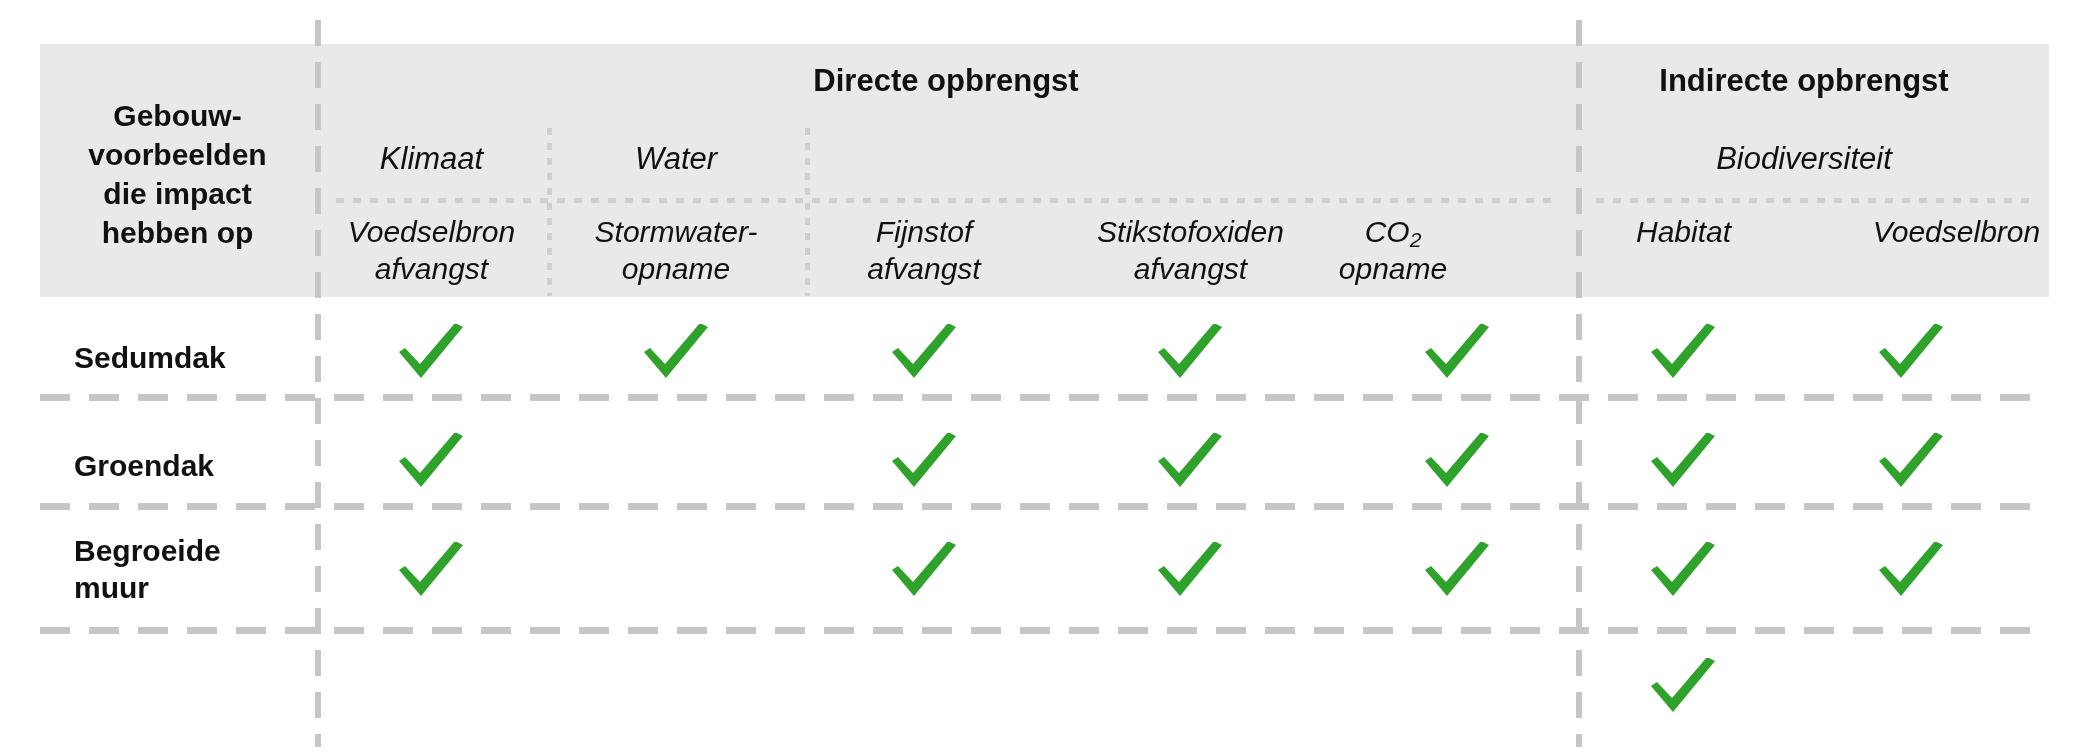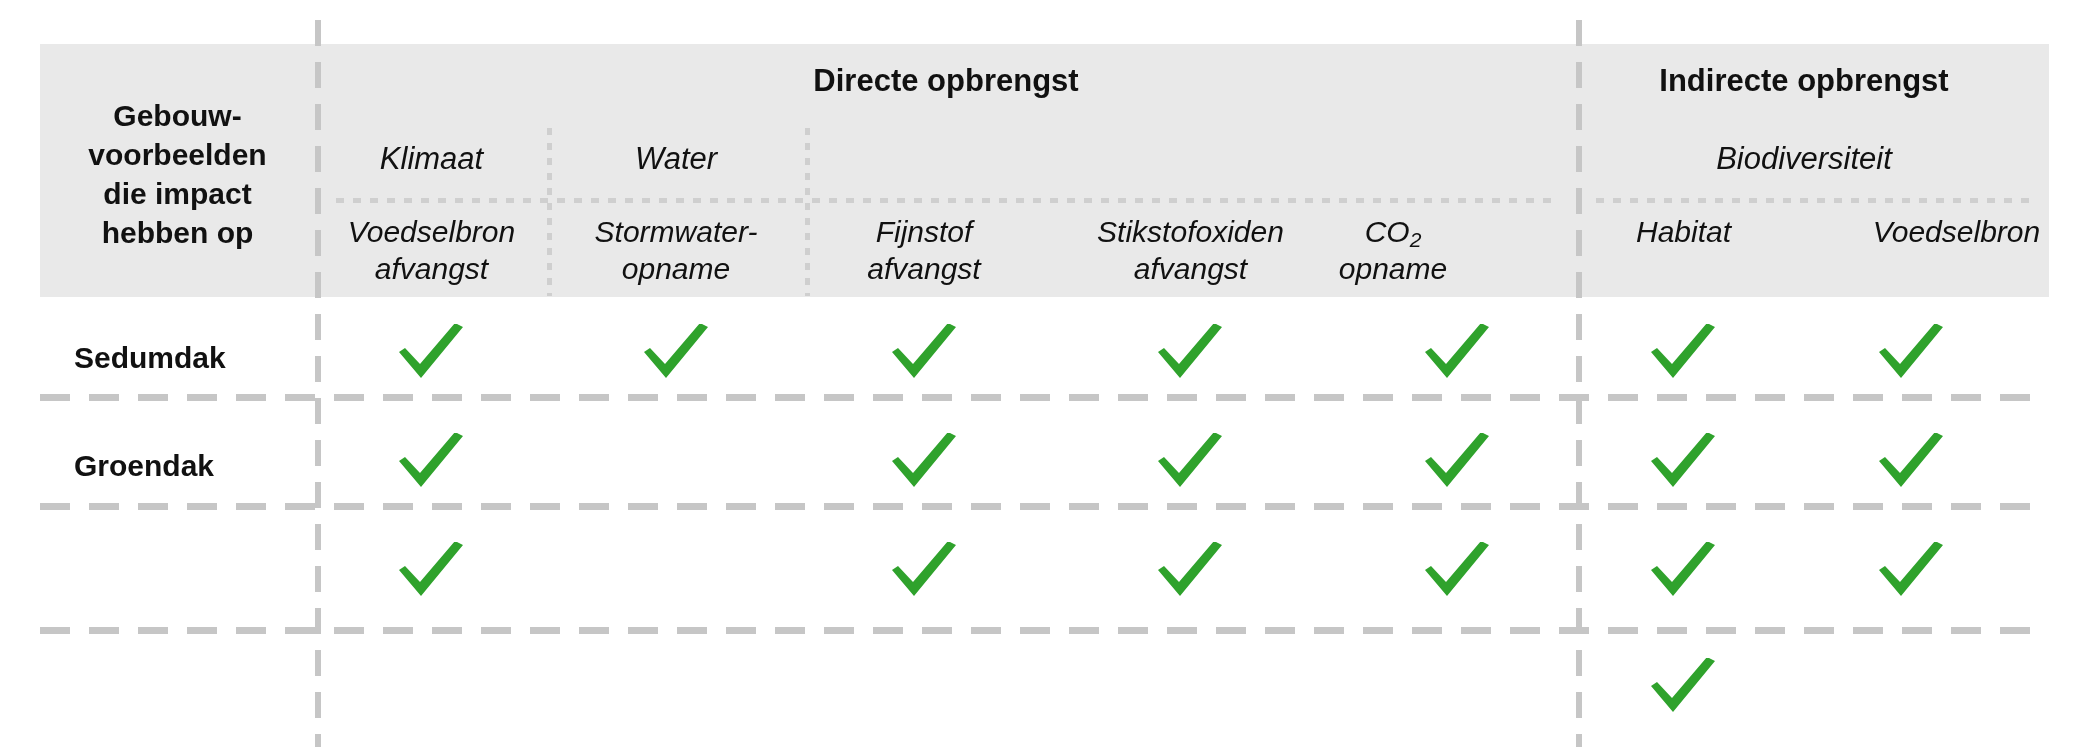--- a/index.html
+++ b/index.html
@@ -215,20 +215,21 @@
   </div>
   <div class="cell subhead s5">
     <span>Habitat</span>
   </div>
   <div class="cell subhead s6">
     <span>Voedselbron</span>
   </div>
 
   <div class="row-label rl0">Sedumdak</div>
   <div class="row-label rl1">Groendak</div>
+  <div class="row-label rl2">Begroeide<br>muur</div>
 
   <div id="marks-layer">
       <div class="check" style="left: 395px; top: 324px;">
         <svg viewBox="0 0 72 60" xmlns="http://www.w3.org/2000/svg">
           <path d="M4 28 L26 54 L68 3 L60 -1 L25 40 L10 24 Z" fill="#2FA22C"></path>
         </svg>
       </div>
       <div class="check" style="left: 640px; top: 324px;">
         <svg viewBox="0 0 72 60" xmlns="http://www.w3.org/2000/svg">
           <path d="M4 28 L26 54 L68 3 L60 -1 L25 40 L10 24 Z" fill="#2FA22C"></path>

